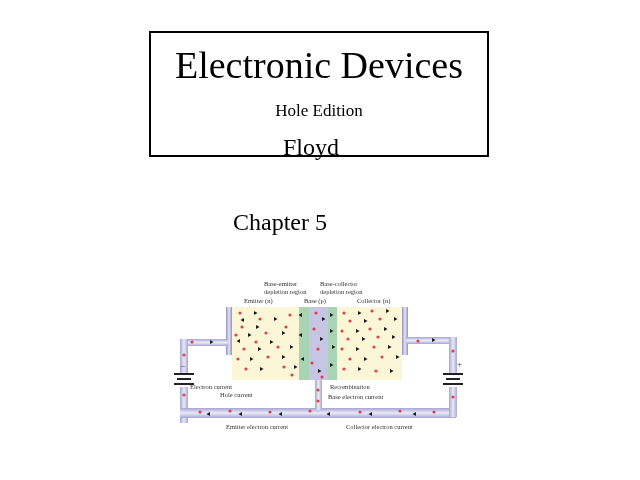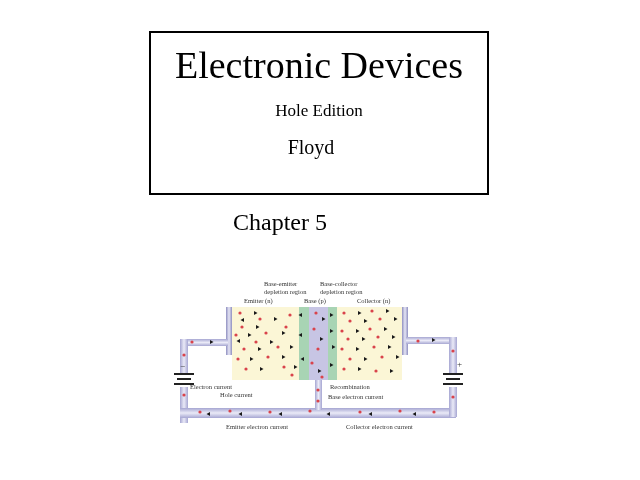--- a/index.html
+++ b/index.html
@@ -1,26 +1,26 @@
 <!DOCTYPE html>
 <html><head>
 <meta charset="utf-8">
 <style>
   html, body { margin:0; padding:0; }
   body {
     width:640px; height:480px; background:#ffffff; position:relative; overflow:hidden;
     font-family:"Liberation Serif", "DejaVu Serif", serif; color:#000;
   }
   .title-box {
-    position:absolute; left:149px; top:31px; width:340px; height:164px;
+    position:absolute; left:149px; top:31px; width:340px; height:126px;
     border:2px solid #000; box-sizing:border-box; text-align:center;text-decoration:underline;
   }
   .title { position:absolute; left:0; right:0; top:10px; font-size:38px; line-height:44px; }
   .edition { position:absolute; left:0; right:0; top:68px; font-size:17px; line-height:20px; }
-  .author { position:absolute; left:0; right:16px; top:100px; font-size:20px; line-height:28px; }
+  .author { position:absolute; left:0; right:16px; top:100px; font-size:24px; line-height:28px; }
   .chapter { position:absolute; left:0; width:560px; top:208px; text-align:center; font-size:24px; line-height:28px; }
 
   .diagram { position:absolute; left:170px; top:275px; width:300px; height:160px; }
   .lbl { position:absolute; font-size:6.5px; line-height:7px; color:#333; white-space:nowrap; }
   .region { position:absolute; }
   .emitter { left:62px; top:32px; width:67px; height:73px; background:#fbf6d6; }
   .dep1 { left:129px; top:32px; width:10px; height:73px; background:#a8d4b4; }
   .base { left:139px; top:32px; width:19px; height:73px; background:#c7c5e4; }
   .dep2 { left:158px; top:32px; width:9px; height:73px; background:#a8d4b4; }
   .collector { left:167px; top:32px; width:65px; height:73px; background:#fbf6d6; }

